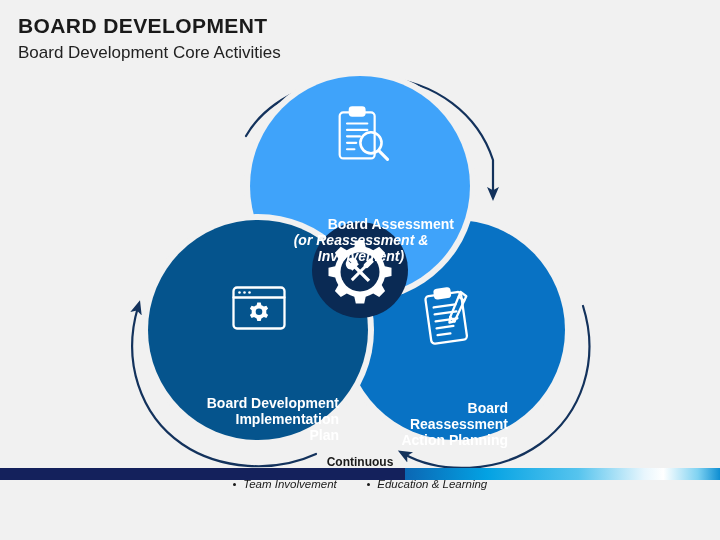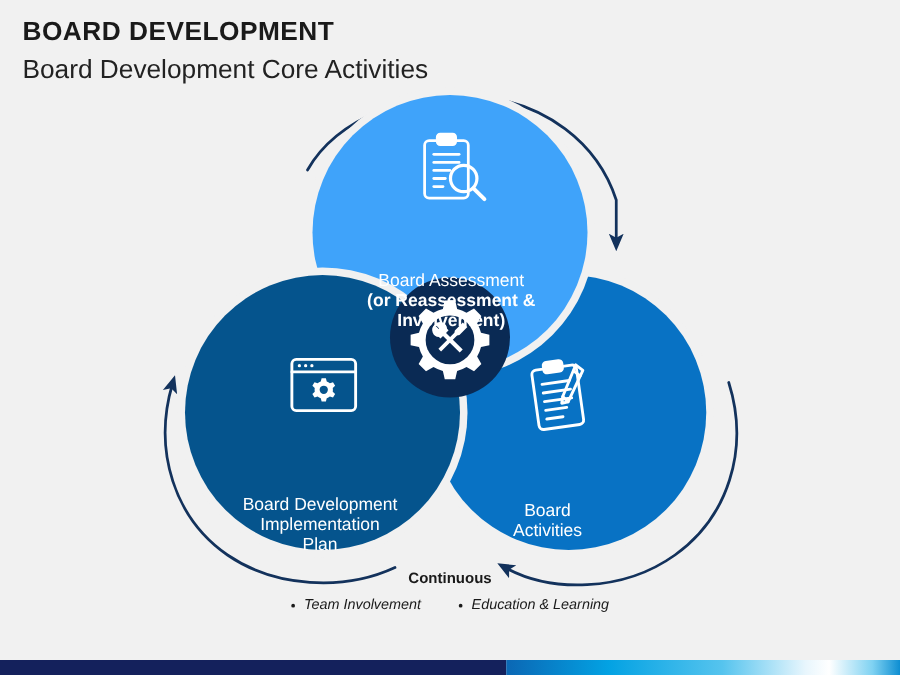--- a/index.html
+++ b/index.html
@@ -11,42 +11,42 @@
     height: 540px;
     background: #f1f1f1;
     font-family: "Liberation Sans", sans-serif;
     overflow: hidden;
     position: relative;
   }
   #slide {
     position: absolute;
     left: 0; top: 0;
     width: 720px;
-    height: 540px;
+    height: 480px;
     background: #f1f1f1;
   }
 
   
   #header {
     position: absolute;
     left: 18px;
     top: 14px;
     width: 600px;
   }
   #title {
     font-size: 21px;
     font-weight: bold;
     color: #1a1a1a;
     letter-spacing: 0.4px;
     line-height: 1.1;
     margin: 0;
     white-space: nowrap;
   }
   #subtitle {
-    font-size: 21px;
+    font-size: 17px;
     font-weight: normal;
     color: #222222;
     margin: 7px 0 0 0;
     line-height: 1.1;
     white-space: nowrap;
   }
 
   
   #diagram {
     position: absolute;
@@ -59,25 +59,27 @@
 
   
   .circle-label {
     position: absolute;
     text-align: center;
     color: #ffffff;
     line-height: 1.15;
     pointer-events: none;
   }
   .cl-main {
-    font-weight: normal;
+    font-weight: bold;
     font-size: 14px;
     display: block;
+    text-align: right;
   }
   .cl-sub {
+    font-style: italic;
     font-weight: bold;
     font-size: 14px;
     display: block;
   }
 
   #label-top {
     left: 268px;
     top: 158px;
     width: 186px;
   }
@@ -258,21 +260,22 @@
     </div>
 
     <div class="circle-label" id="label-left">
       <span class="cl-main">Board Development</span>
       <span class="cl-main">Implementation</span>
       <span class="cl-main">Plan</span>
     </div>
 
     <div class="circle-label" id="label-right">
       <span class="cl-main">Board</span>
-      <span class="cl-main">Activities</span>
+      <span class="cl-main">Reassessment</span>
+      <span class="cl-main">Action Planning</span>
     </div>
   </div>
 
   <div id="footer">
     <div id="continuous">Continuous</div>
     <div id="bullets">
       <div class="bullet-item">
         <span class="bullet-dot"></span>
         <span>Team Involvement</span>
       </div>

